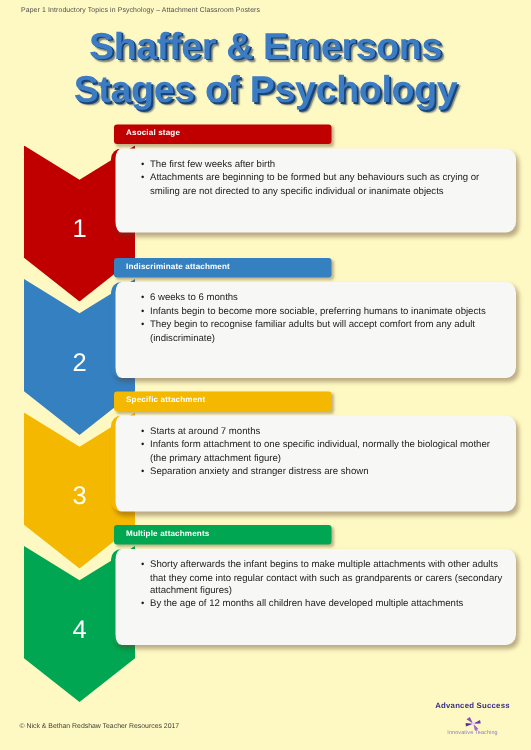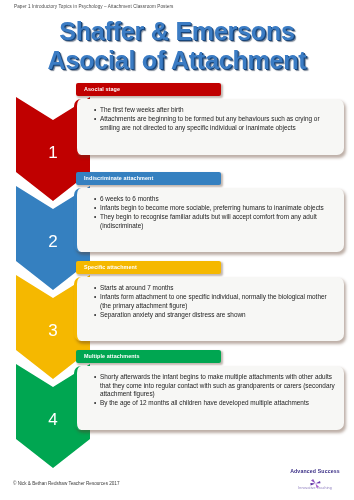--- a/index.html
+++ b/index.html
@@ -11,21 +11,21 @@
     height: 500px;
     overflow: hidden;
     background: #f3bf9b;
     font-family: "Liberation Sans", sans-serif;
     position: relative;
   }
 
   .poster {
     position: absolute;
     inset: 0;
-    background: #ffffff;
+    background: #fef9c3;
     padding-left: 14px;
   }
 
   
   .doc-header {
     position: absolute;
     top: 4px;
     left: 14px;
     font-size: 4.6px;
     letter-spacing: 0.08px;
@@ -173,21 +173,21 @@
 </style>
 </head>
 <body>
 
 <div class="poster">
 
   <div class="doc-header">Paper 1 Introductory Topics in Psychology – Attachment Classroom Posters</div>
 
   <div class="title-block">
     <div class="title-line">Shaffer &amp; Emersons</div>
-    <div class="title-line">Asocial of Attachment</div>
+    <div class="title-line">Stages of Psychology</div>
   </div>
 
   <div id="stages-host">
       <div class="stage" style="top: 83px; height: 120px;">
         <div class="chev" style="background: rgb(192, 0, 0);">
           <span class="num">1</span>
         </div>
         <div class="banner" style="background: rgb(192, 0, 0);">Asocial stage</div>
         <div class="card" style="min-height: 56px; border-left: 3px solid rgb(192, 0, 0);">
           <ul>

